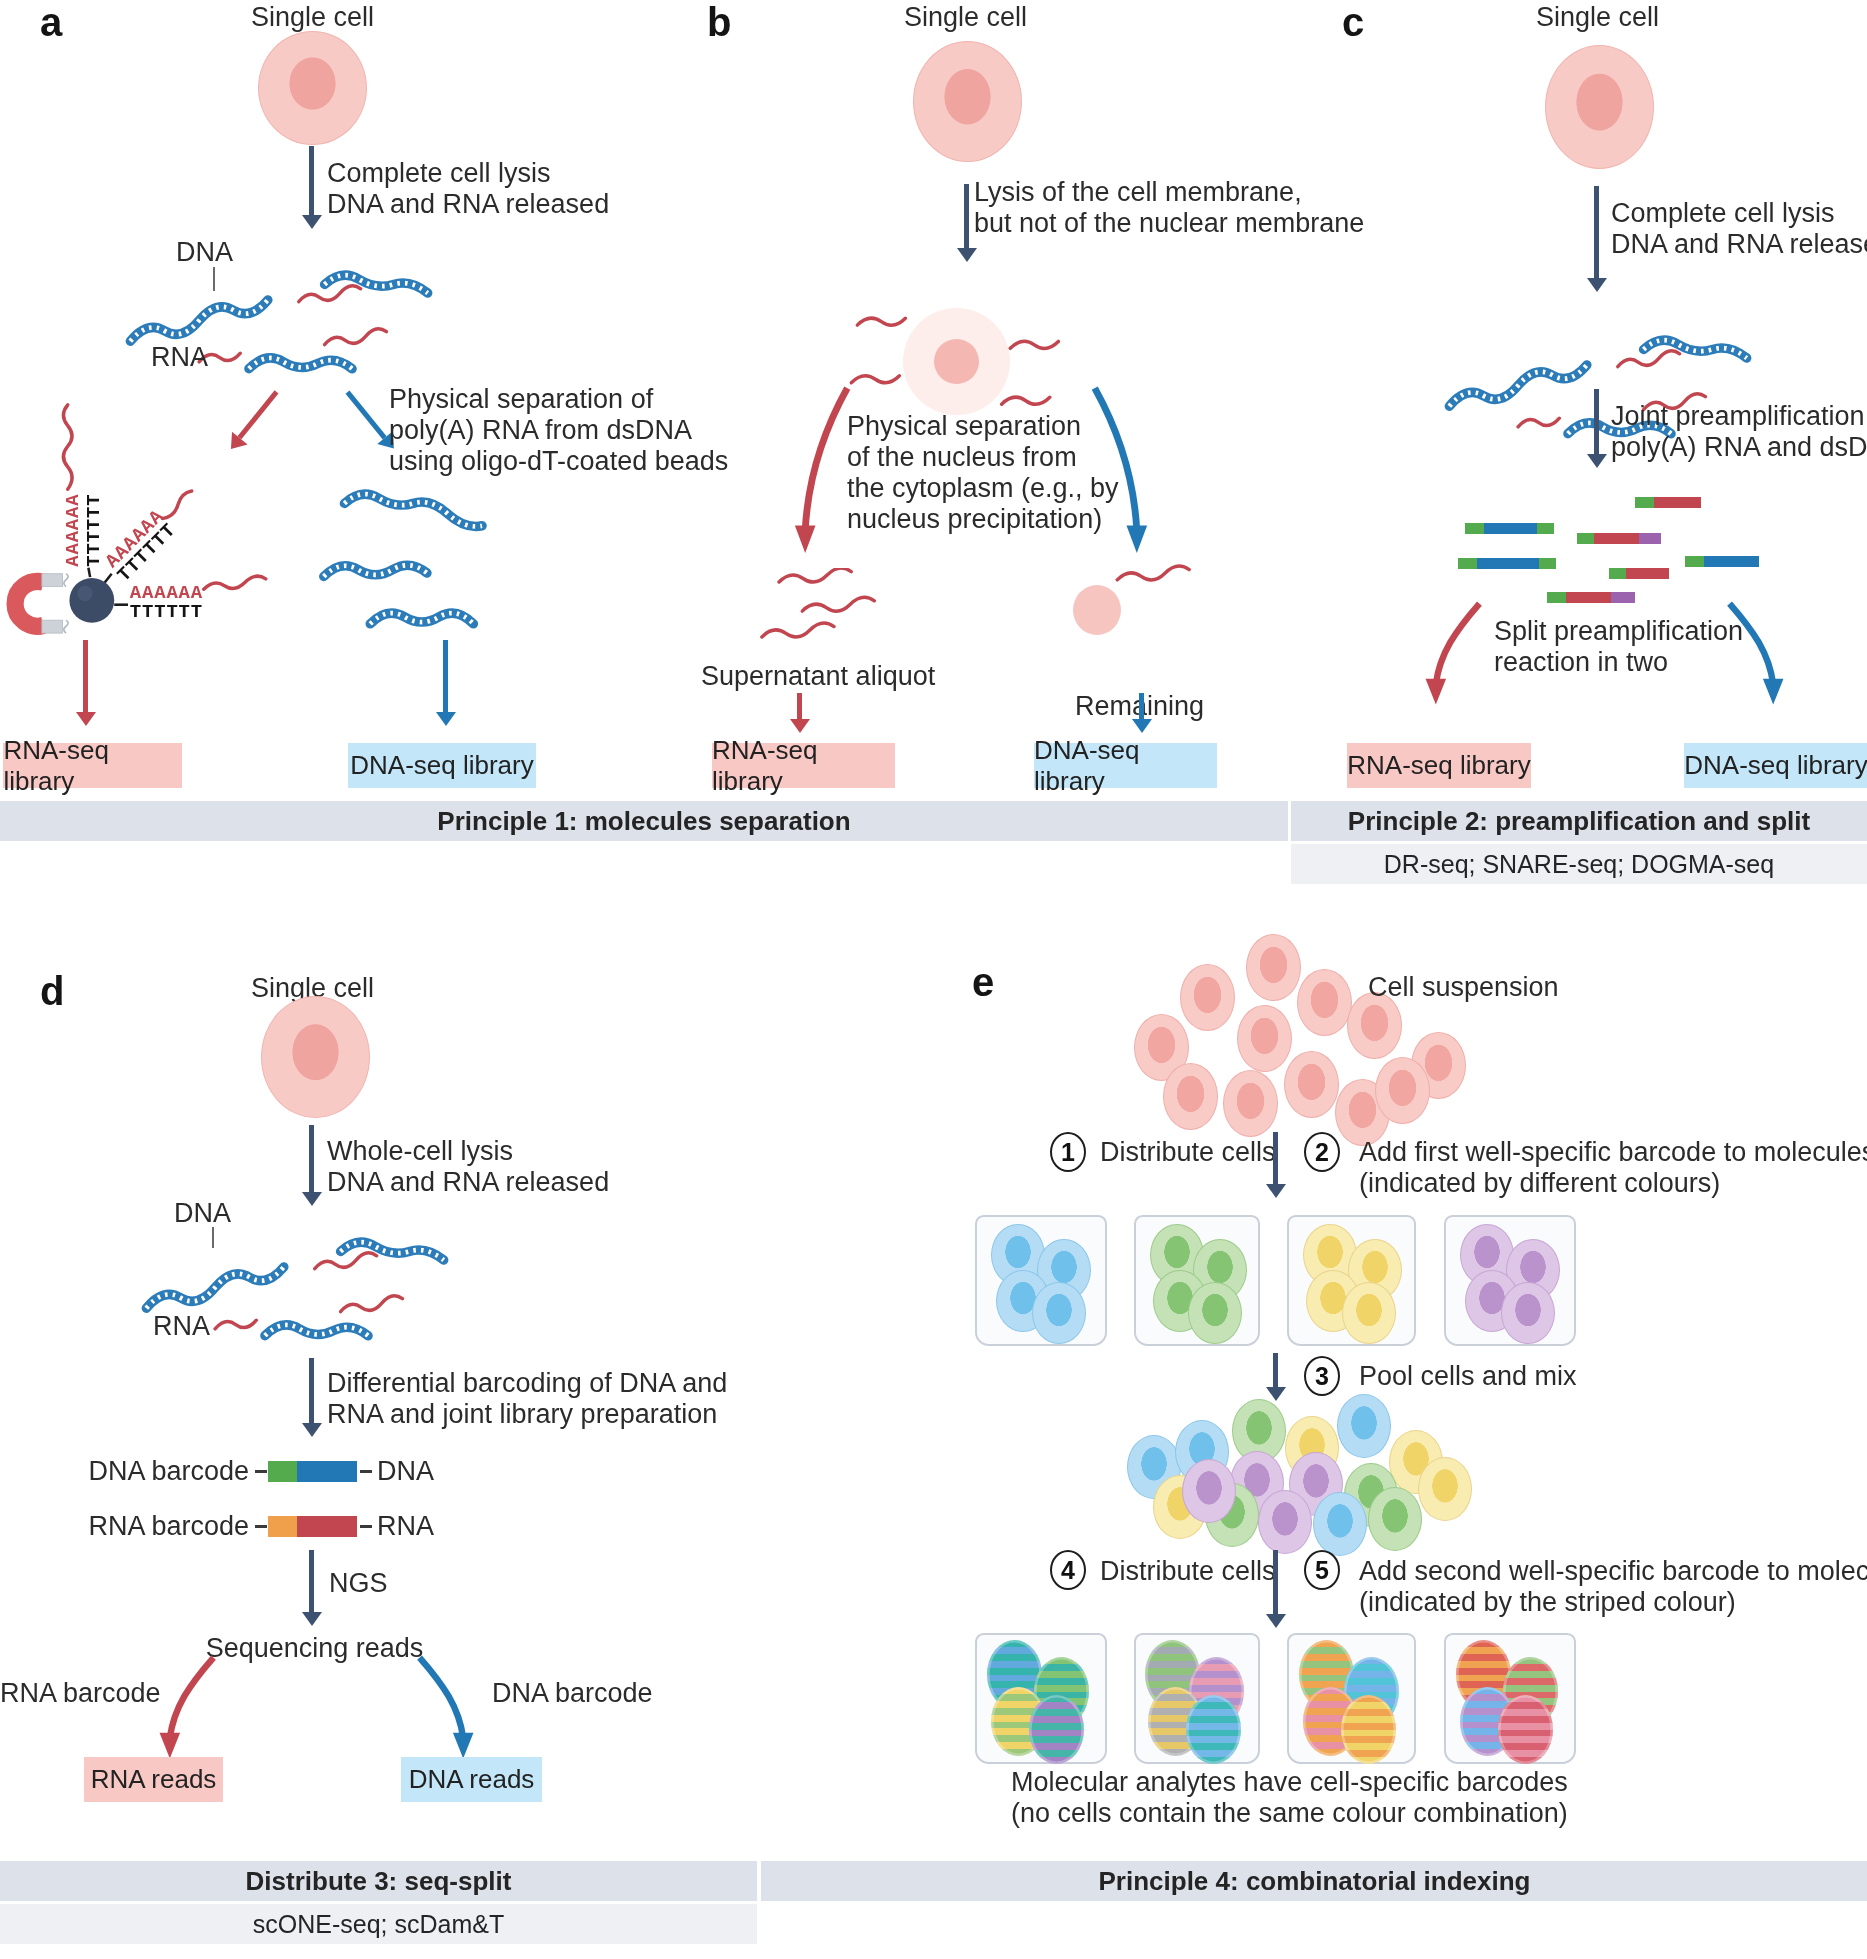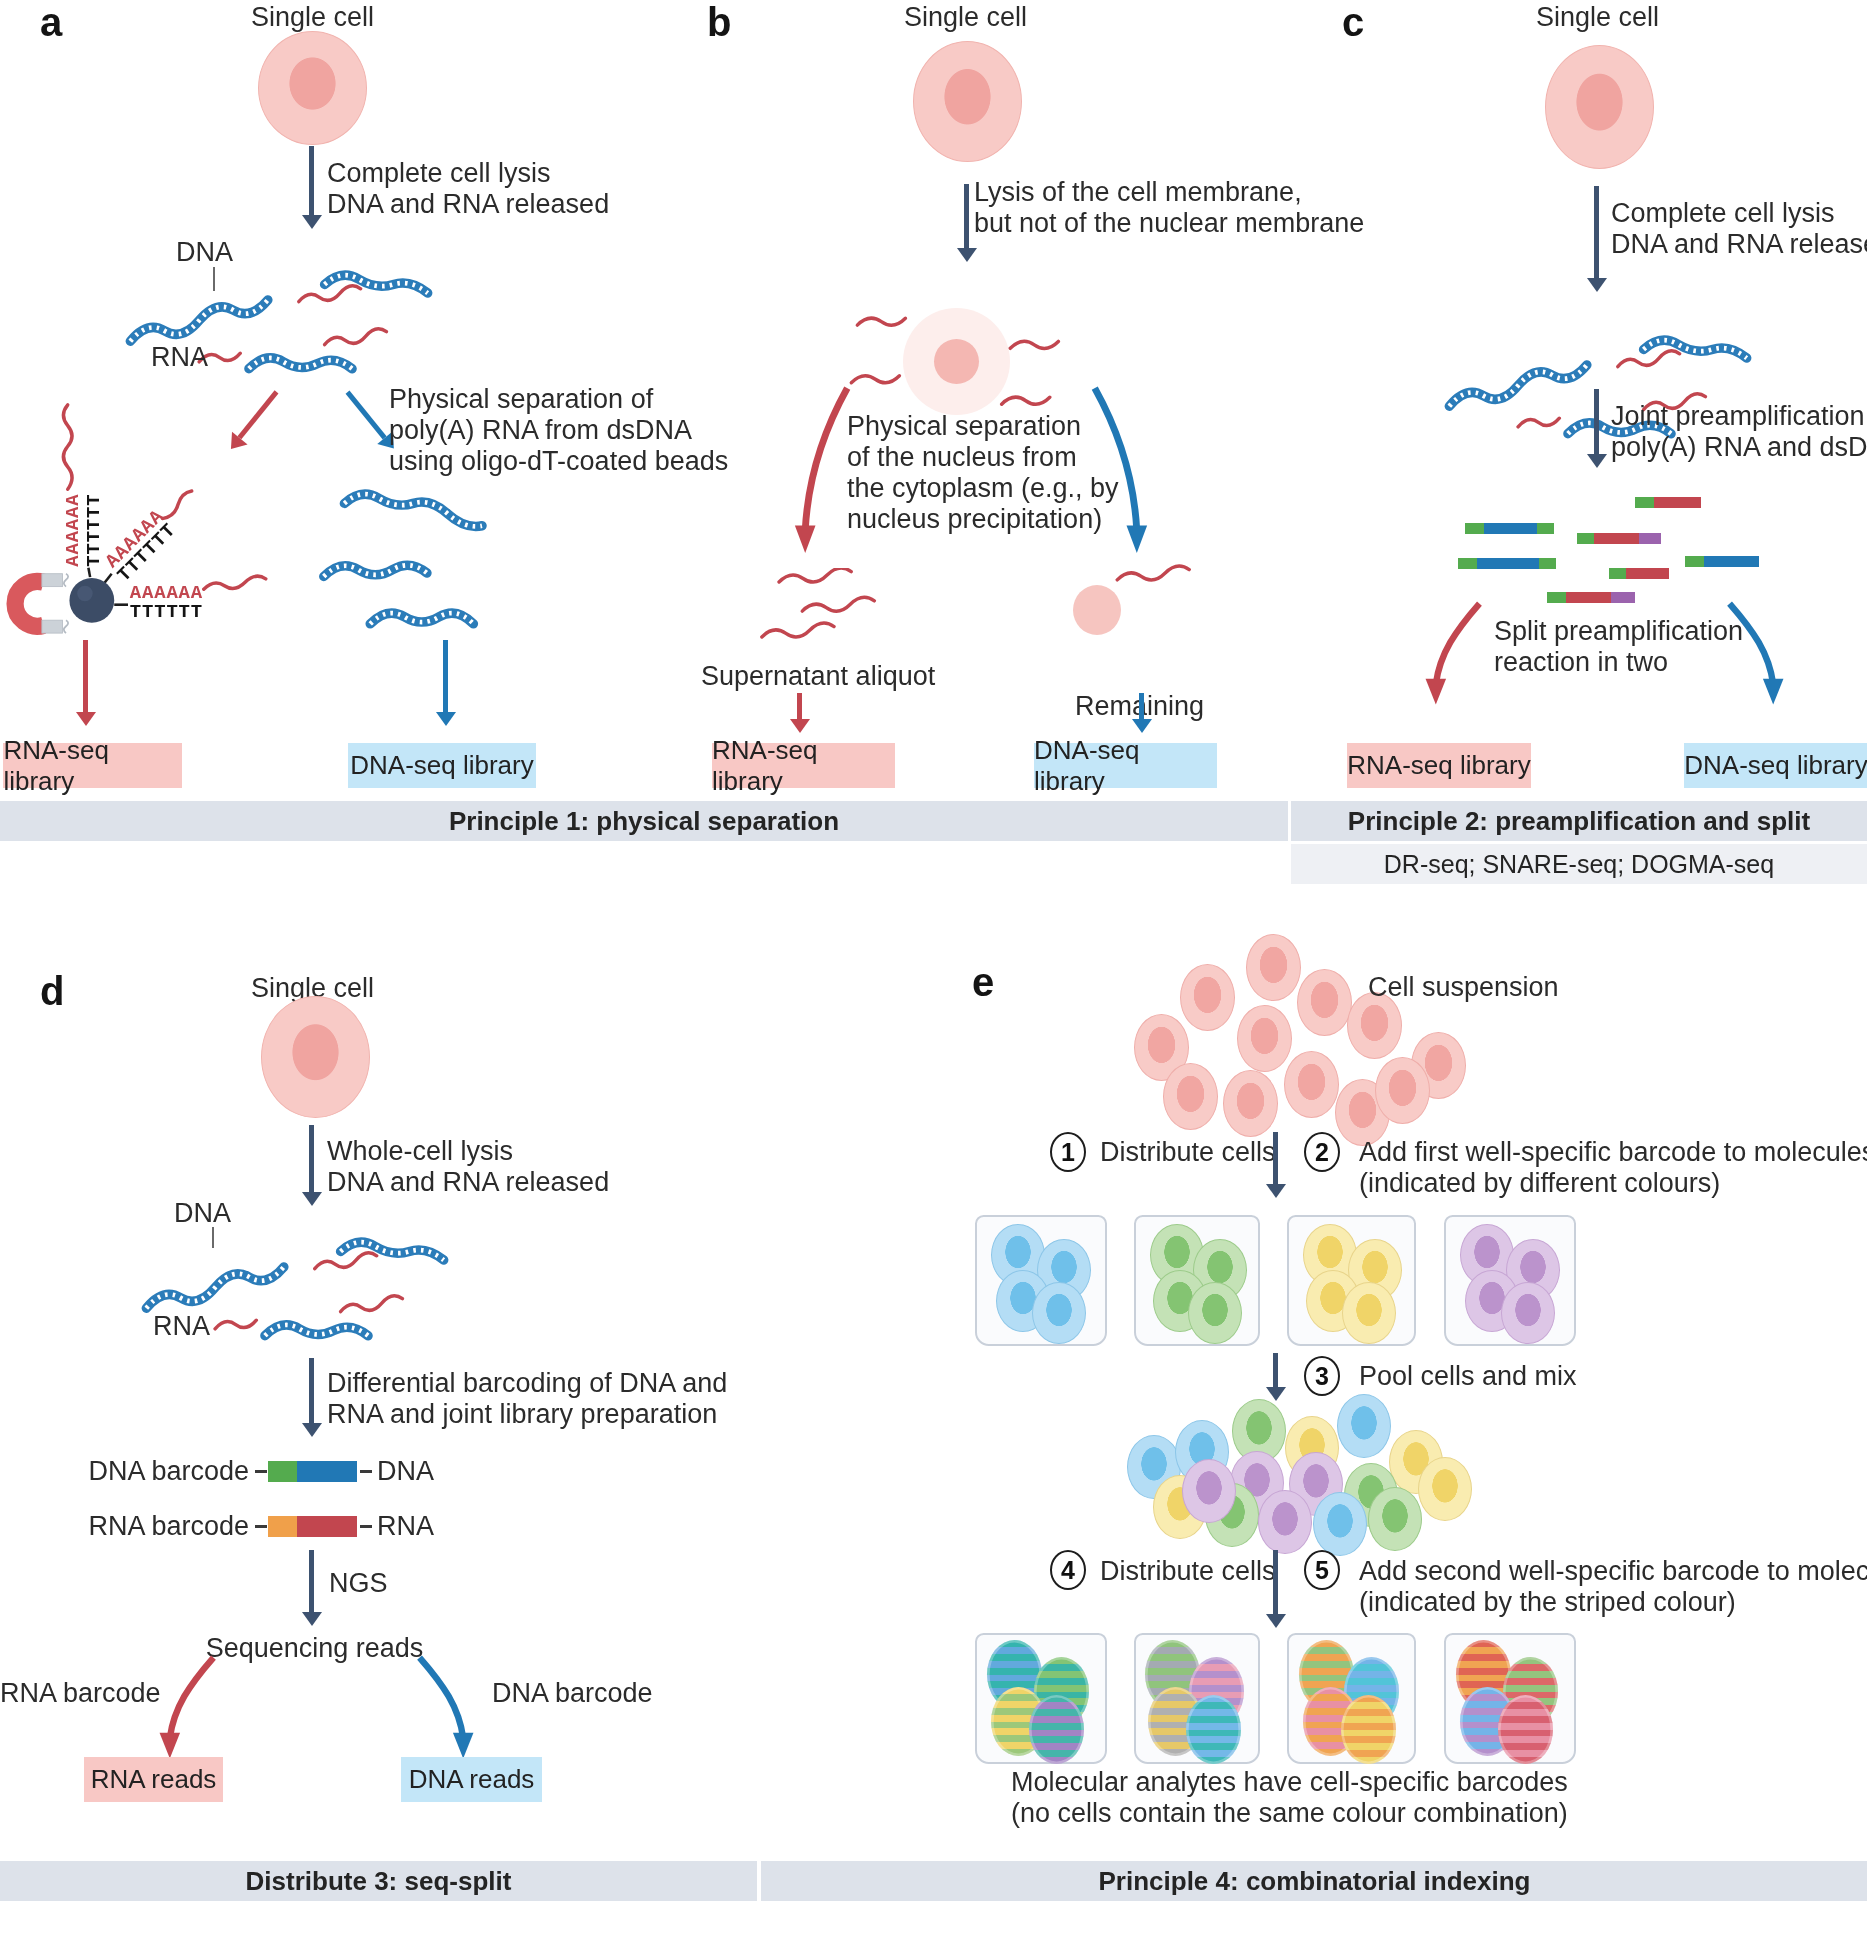--- a/index.html
+++ b/index.html
@@ -278,21 +278,21 @@
   <svg class="curve" style="left:1721px;top:598px" width="77" height="112" viewBox="0 0 90 130">
     <path d="M10,6 C38,38 56,64 61,100" fill="none" stroke="#2178b5" stroke-width="7.5"></path>
     <polygon points="49,94 73,94 61,124" fill="#2178b5"></polygon>
   </svg>
   <div class="t" style="left:1494px;top:616px">Split preamplification</div>
   <div class="t" style="left:1494px;top:647px">reaction in two</div>
 
   <div class="lib rna" style="left:1347px;top:743px;width:184px">RNA-seq library</div>
   <div class="lib dna" style="left:1684px;top:743px;width:184px">DNA-seq library</div>
 
-  <div class="tcell thead" style="left:0px;top:801px;width:1288px">Principle 1: physical separation</div>
+  <div class="tcell thead" style="left:0px;top:801px;width:1288px">Principle 1: molecules separation</div>
   <div class="tcell thead" style="left:1291px;top:801px;width:576px">Principle 2: preamplification and split</div>
   <div class="tcell" style="left:1291px;top:844px;width:576px">DR-seq; SNARE-seq; DOGMA-seq</div>
 
   <div class="plabel" style="left:40px;top:969px">d</div>
   <div class="t tc" style="left:231px;top:973px;width:163px">Single cell</div>
   <div class="bigcell" style="left:261px;top:996px;width:107px;height:120px"></div>
 
   <div class="av navy" style="left:309px;top:1125px;height:67px"></div>
   <div class="t" style="left:327px;top:1136px">Whole-cell lysis</div>
   <div class="t" style="left:327px;top:1167px">DNA and RNA released</div>
@@ -444,15 +444,16 @@
       <div class="sc st-green-red" style="left:57px;top:22.4px"></div>
     <div class="sc st-blue-purple" style="left:13.8px;top:52px"></div>
       <div class="sc st-pink-red" style="left:52px;top:60px"></div>
   </div>
 
   <div class="t" style="left:1011px;top:1767px">Molecular analytes have cell-specific barcodes</div>
   <div class="t" style="left:1011px;top:1798px">(no cells contain the same colour combination)</div>
 
   <div class="tcell thead" style="left:0px;top:1861px;width:757px">Distribute 3: seq-split</div>
   <div class="tcell thead" style="left:761px;top:1861px;width:1107px">Principle 4: combinatorial indexing</div>
+  <div class="tcell" style="left:0px;top:1904px;width:757px">scONE-seq; scDam&amp;T</div>
 
 </div>
 
 
 </body></html>

